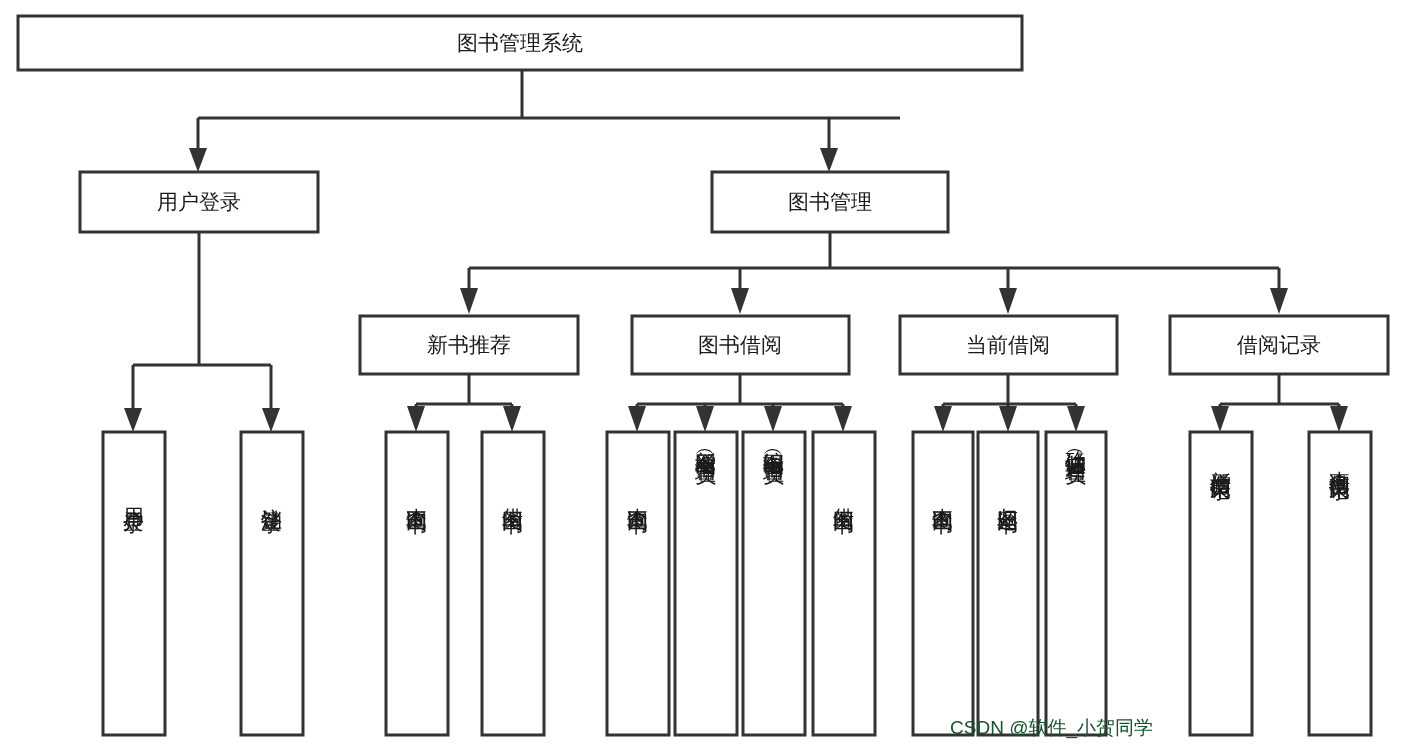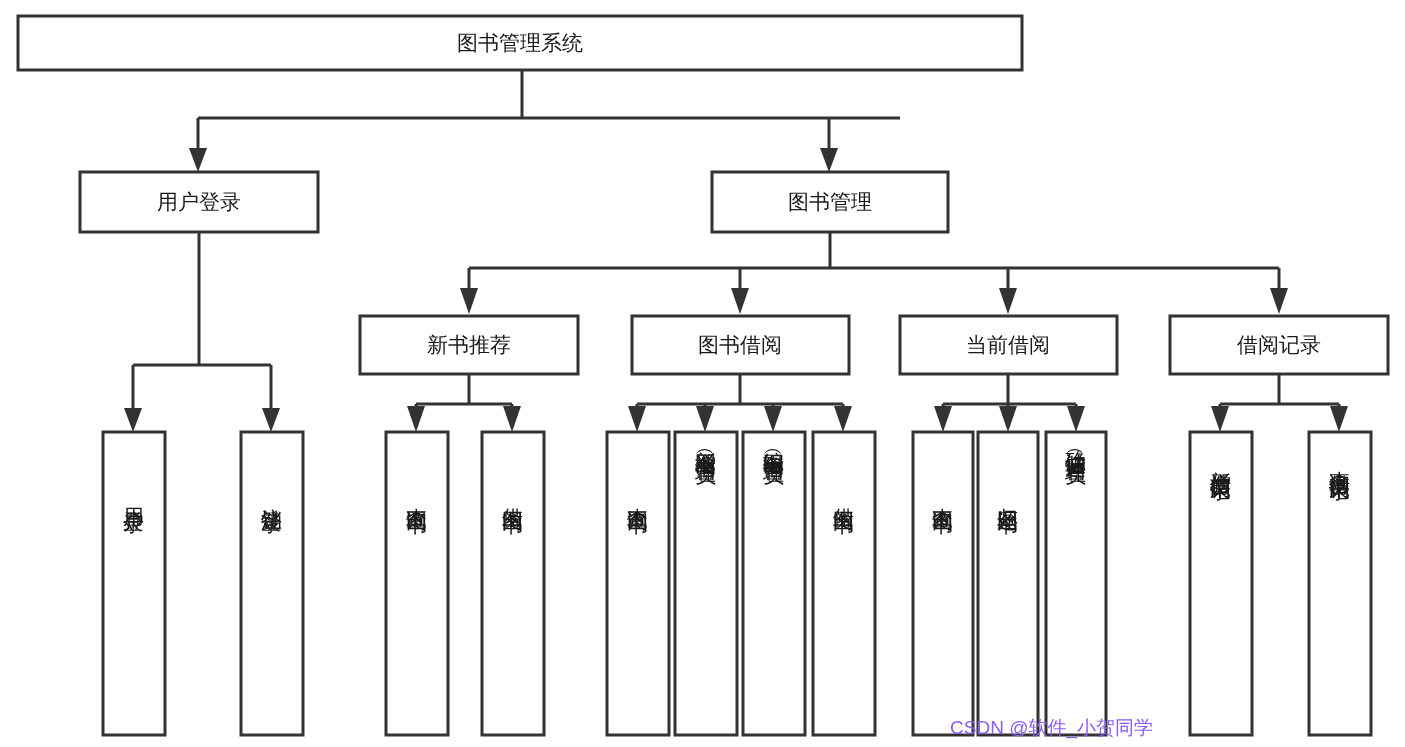--- a/index.html
+++ b/index.html
@@ -55,21 +55,21 @@
     text-orientation: upright;
     text-anchor: middle;
     letter-spacing: 2px;
   }
   .watermark-text {
     position: absolute;
     right: 10px;
     bottom: 6px;
     font-family: "Liberation Sans", "DejaVu Sans", sans-serif;
     font-size: 19px;
-    color: #8b5cf6;
+    color: #14532d;
     white-space: nowrap;
     user-select: none;
   }
 </style>
 </head>
 <body>
 
 <div id="diagram-root">
 
   <svg class="diagram-svg" viewBox="0 0 1405 747" xmlns="http://www.w3.org/2000/svg">

